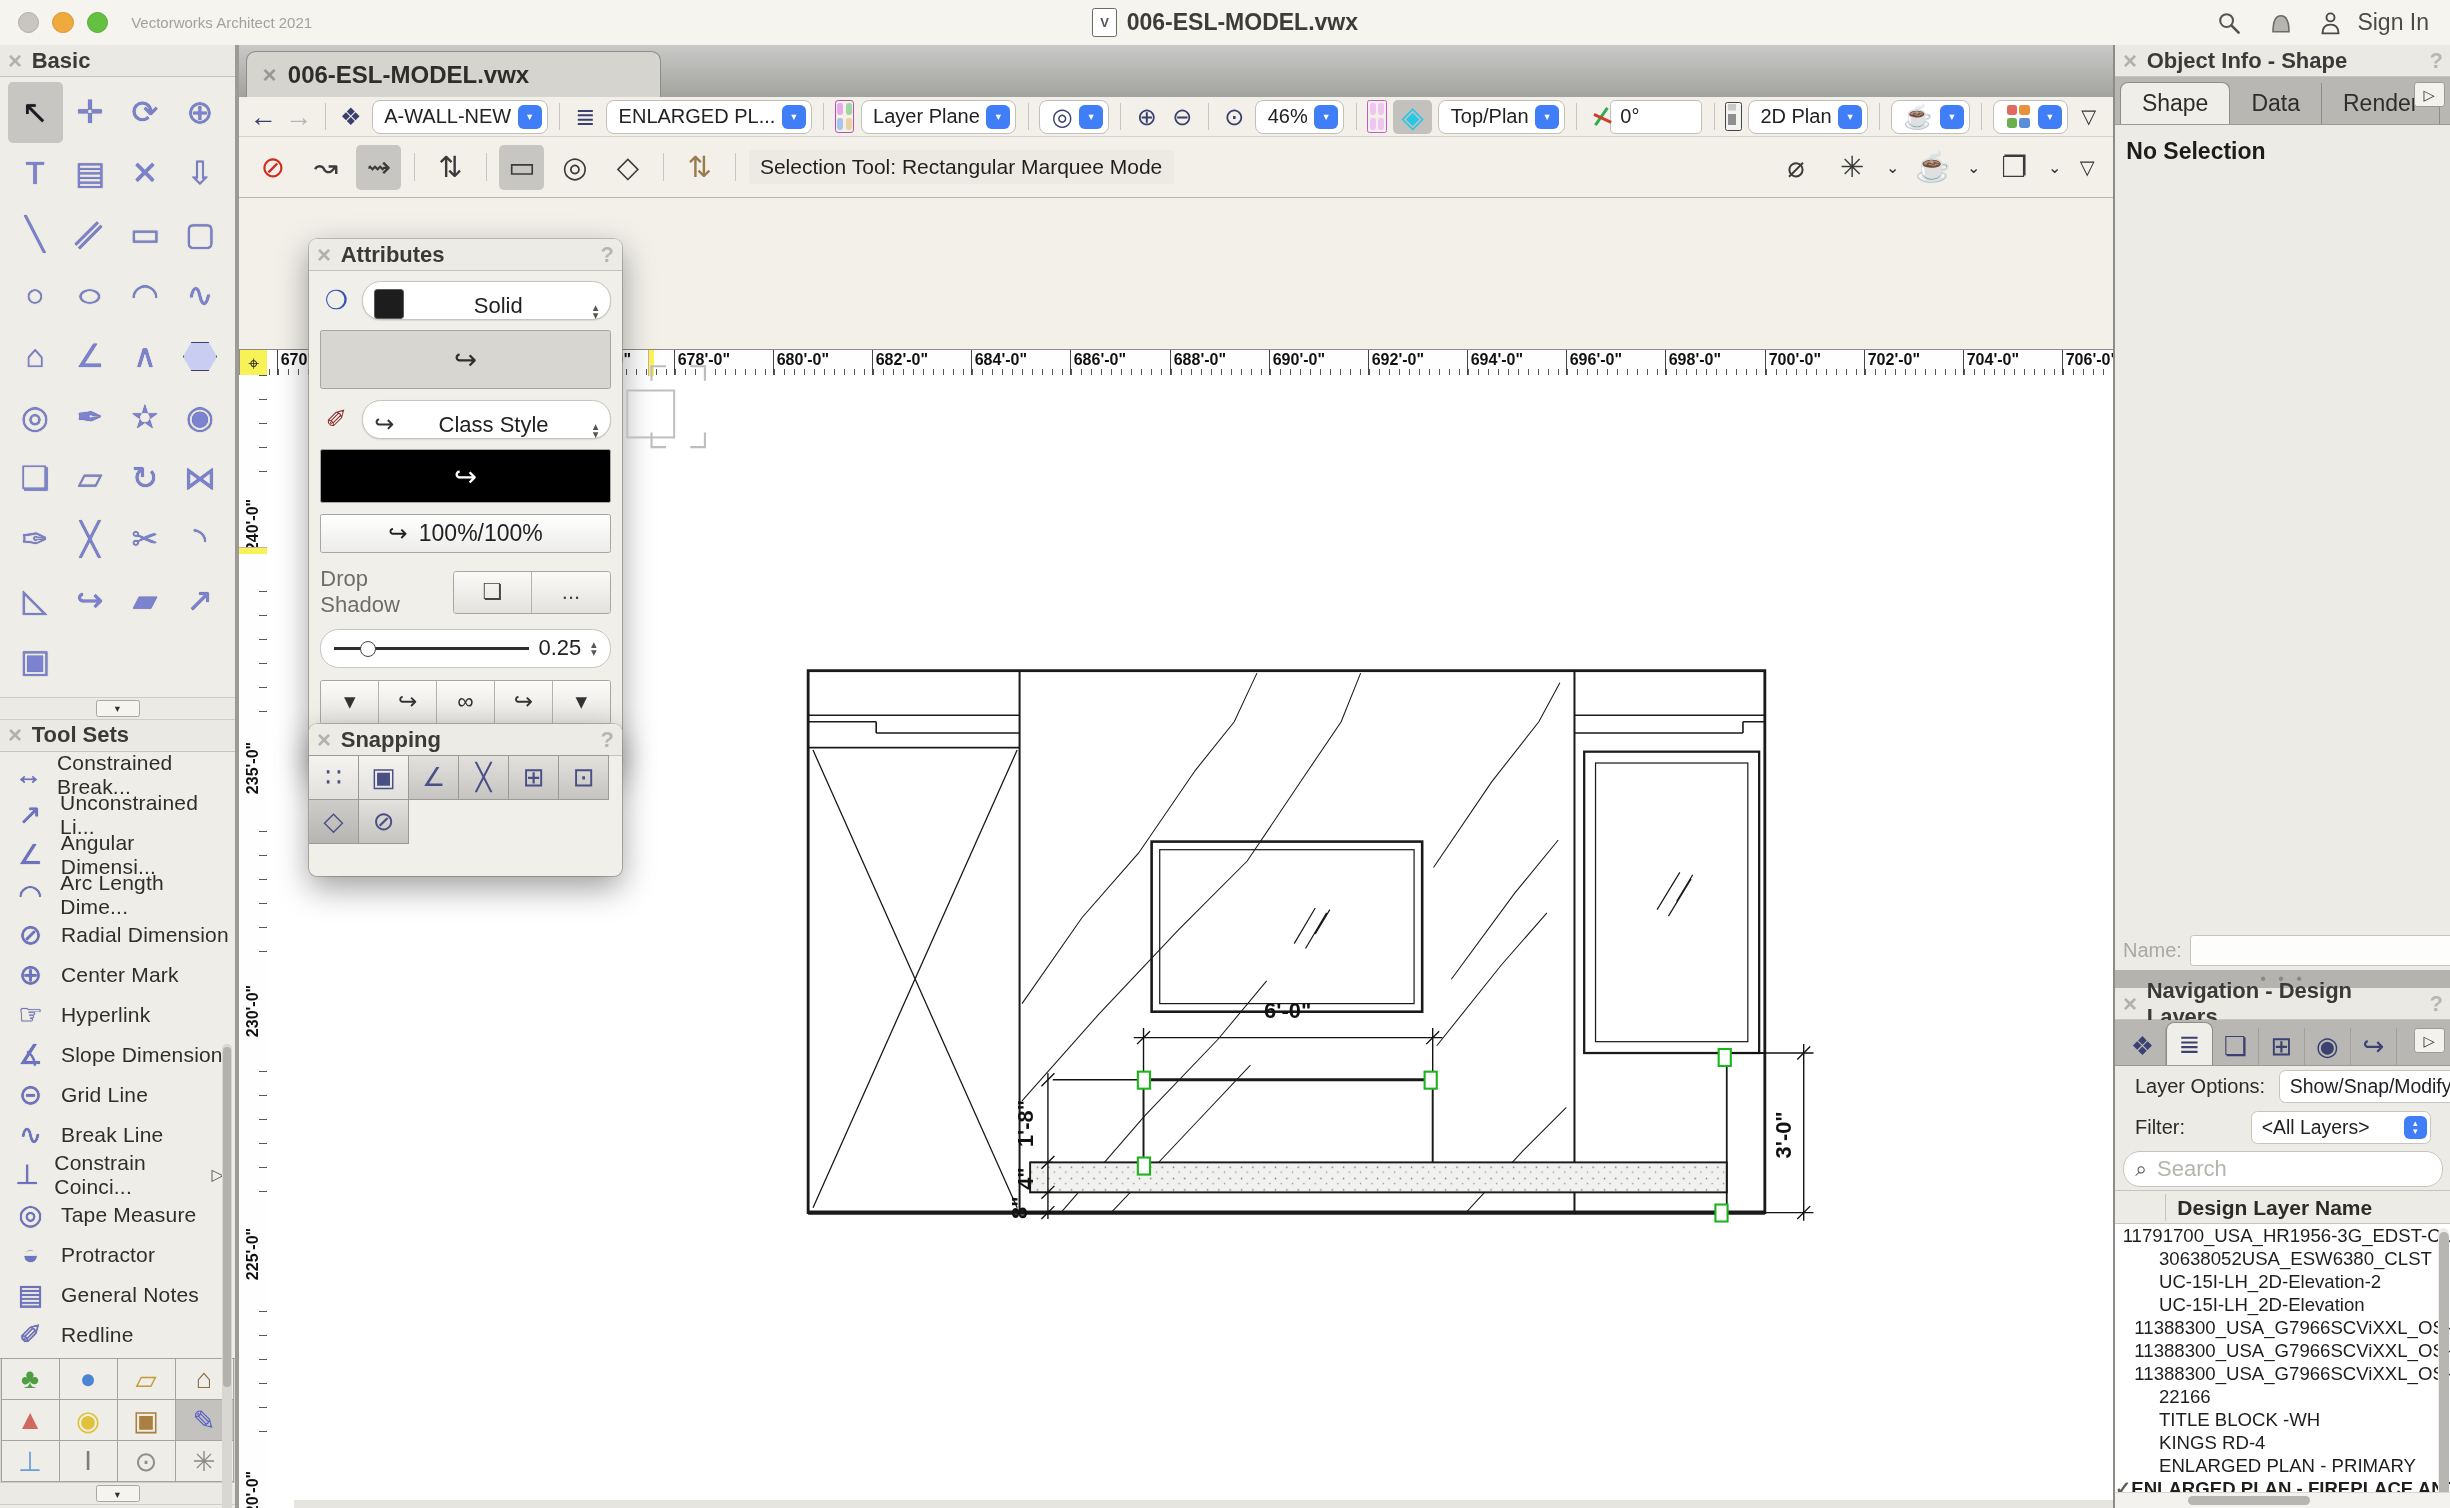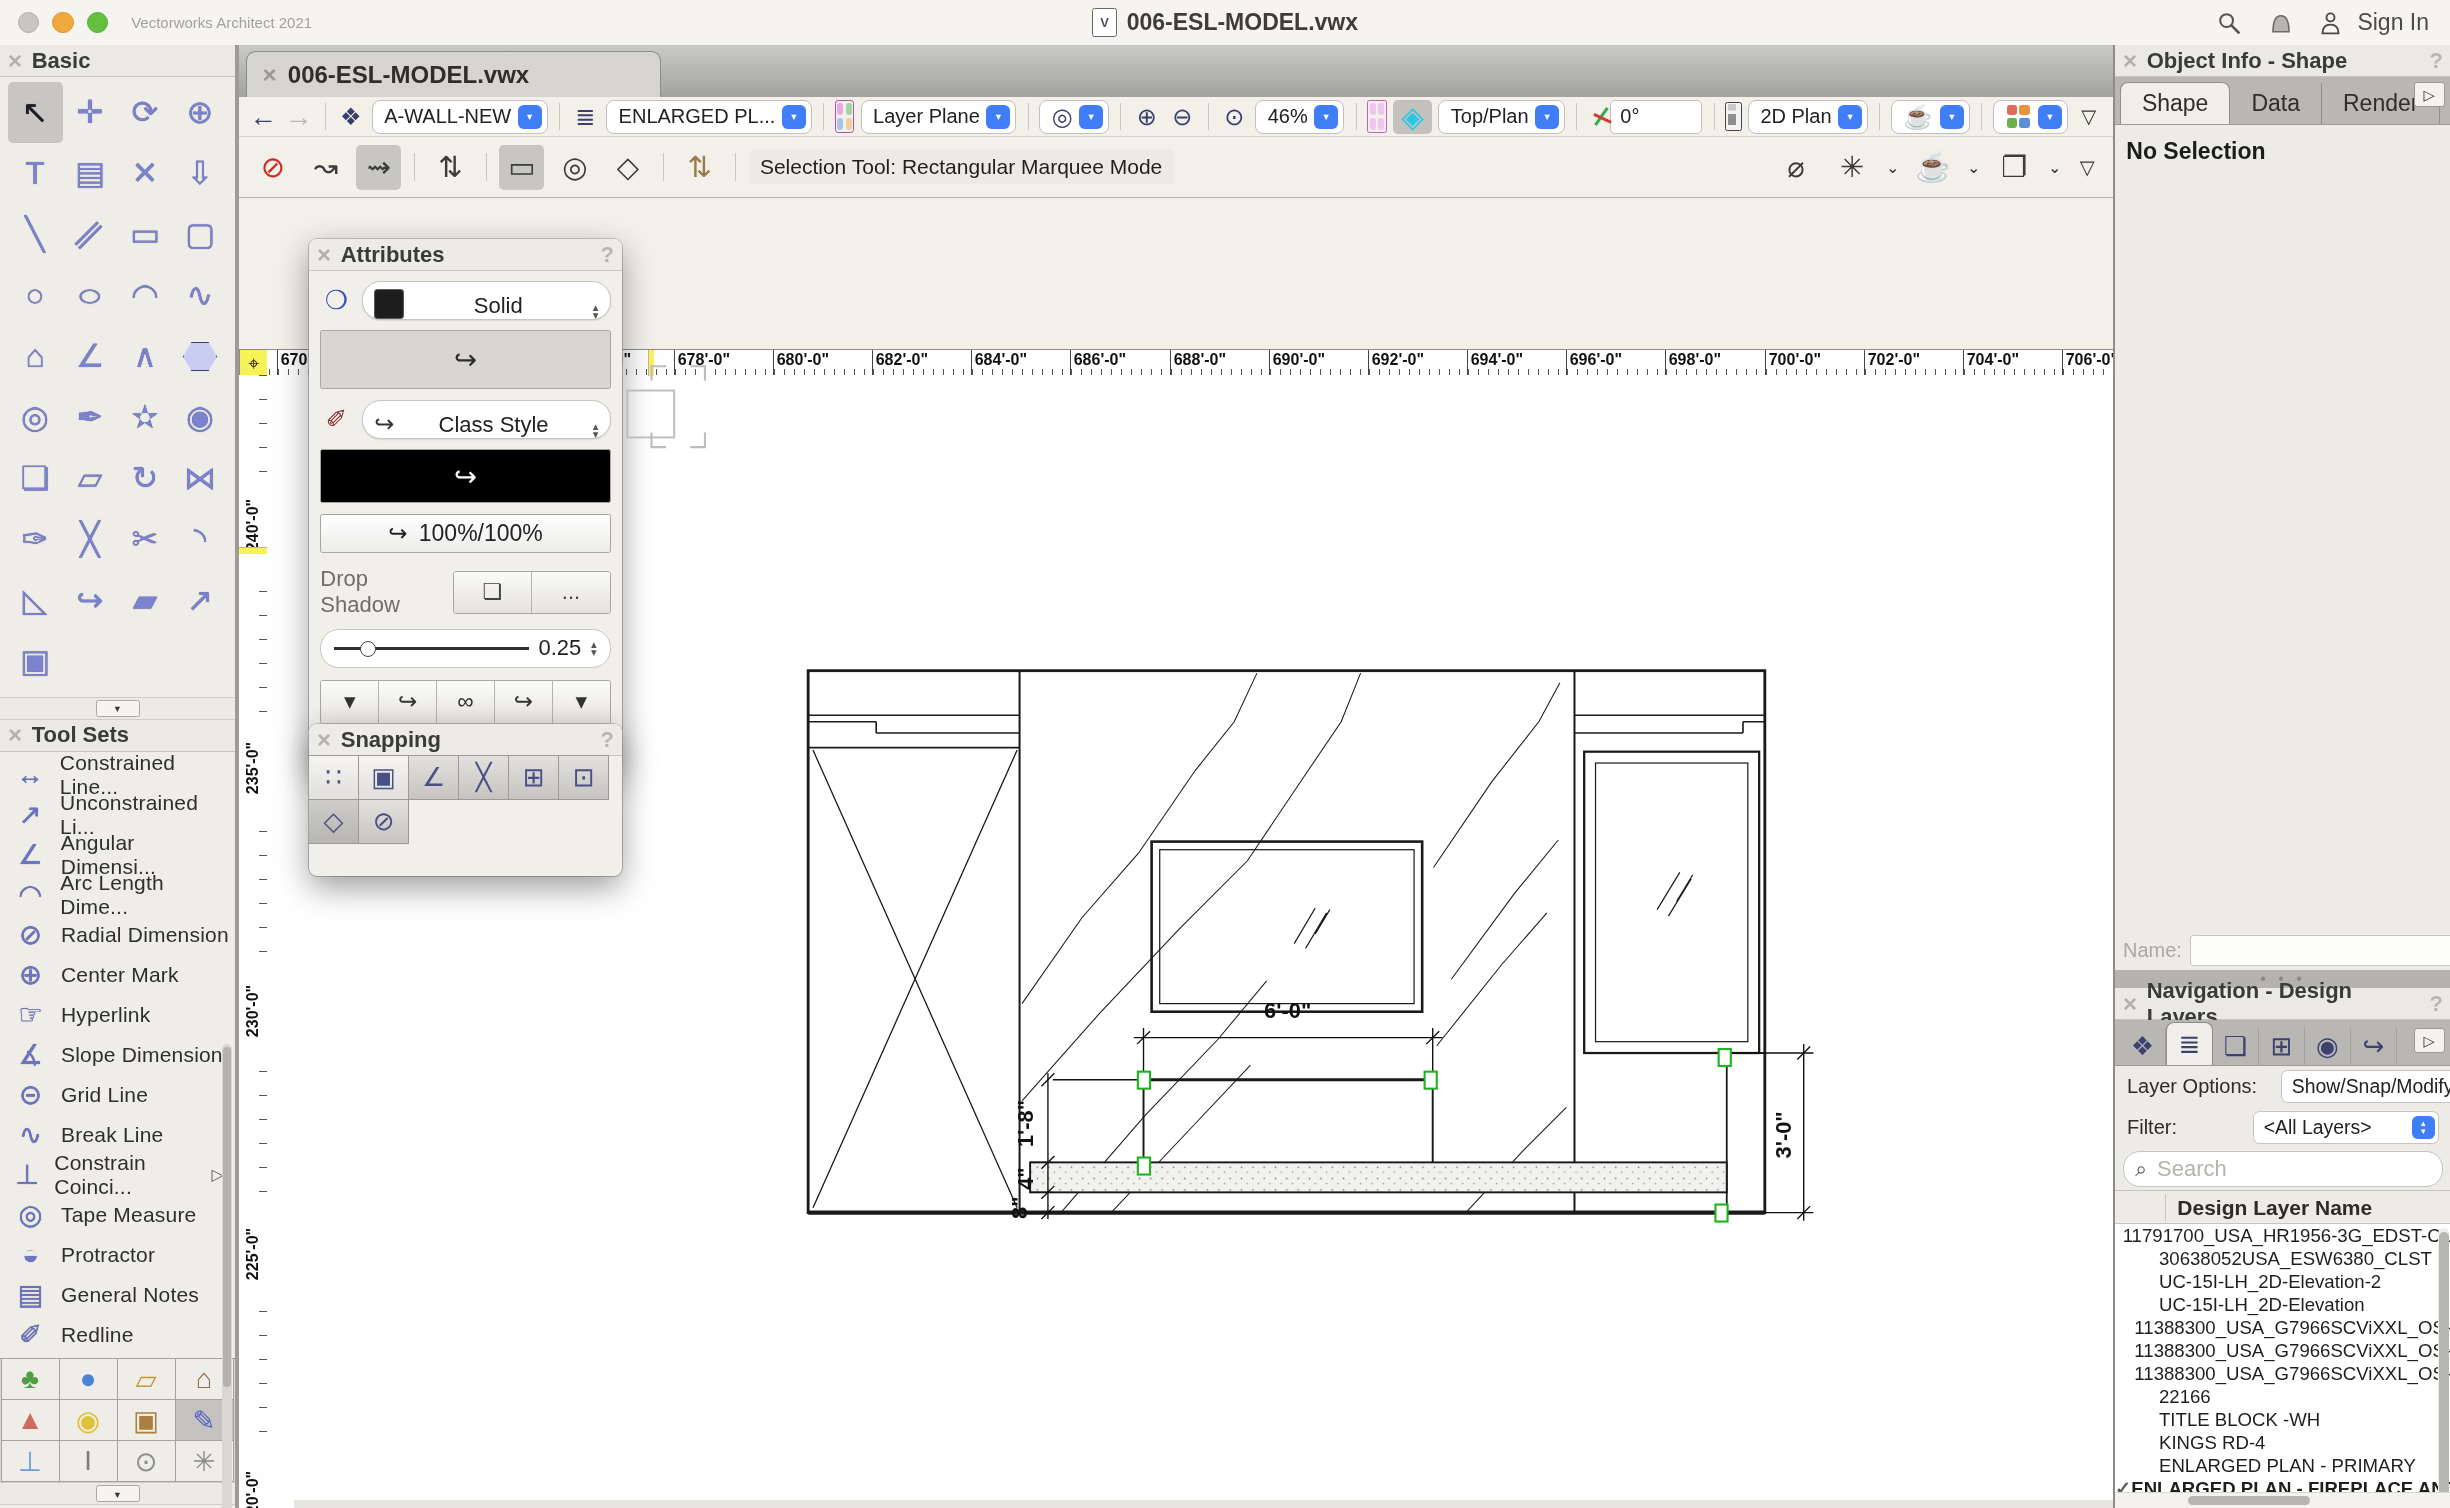--- a/index.html
+++ b/index.html
@@ -129,21 +129,21 @@
   .oi-arrow{position:absolute;right:6.5px;top:4.9px;width:29px;height:23px;background:#f4f2ec;border:0.8px solid #9c9a96;border-radius:3.2px;display:flex;align-items:center;justify-content:center;font-size:14.6px;color:#333}
   .oi-body{padding:13px 11.3px;font-size:23px;font-weight:bold;color:#1c1c1a}
   .name-row{position:absolute;left:0;top:890px;width:100%;display:flex;align-items:center;gap:8px;padding:0 8px;box-sizing:border-box}
   .name-row .nl{font-size:20px;color:#aaa8a2}
   .name-row input{flex:1;height:29px;border:0.8px solid #c6c4be;background:#fdfdfb;border-radius:3.2px;font-size:19.4px;padding:0 6.5px}
   .rc-divider{position:absolute;left:0;top:925px;width:100%;height:18px;background:#b5b3af;display:flex;align-items:center;justify-content:center;color:#8a8884;font-size:16px;letter-spacing:4px}
   .nav-pal{position:absolute;left:0;top:943px;width:100%;bottom:0;background:#edebe5;display:flex;flex-direction:column}
   .nav-tabs{height:45px;background:#b9b7b3;display:flex;align-items:flex-end;padding-left:4.9px;position:relative;border-bottom:0.8px solid #9c9a96}
   .nav-tab{width:45px;height:37px;display:flex;align-items:center;justify-content:center;font-size:26px;color:#3b4170;border-right:0.8px solid #a39f9b}
   .nav-tab.active{background:#f0eee8;border:0.8px solid #8f8d89;border-bottom:none;border-radius:8px 8px 0 0;height:42px}
-  .nav-row{display:flex;align-items:center;padding:4px 12px;gap:24px}
+  .nav-row{display:flex;align-items:center;padding:4px 20px;gap:14px}
   .nav-row .nlab{font-size:20px;color:#2c2b29;white-space:nowrap}
   .nav-dd{flex:1;height:31px;background:#fff;border:0.8px solid #c6c4be;border-radius:6.5px;display:flex;align-items:center;padding:0 3.2px 0 9.7px;font-size:19.4px;gap:4.9px}
   .nav-dd .val{flex:1;white-space:nowrap;overflow:hidden}
   .nav-dd .bluestep{width:23px;height:23px}
   .searchbox{margin:3.2px 8px;height:34px;background:#fff;border:0.8px solid #c6c4be;border-radius:17px;display:flex;align-items:center;padding:0 11.3px;gap:8px}
   .searchbox .mag{font-size:21px;color:#555}
   .searchbox input{border:none;outline:none;flex:1;font-size:22px;color:#333;background:transparent}
   .searchbox input::placeholder{color:#b5b3ad}
   .lcol-hdr{height:32px;display:flex;align-items:center;border-top:0.8px solid #c6c4be;border-bottom:0.8px solid #c6c4be}
   .lcol-hdr span{font-size:21px;font-weight:700;color:#2c2b29;margin-left:50px;border-left:0.8px solid #c6c4be;padding-left:11.3px;line-height:27.5px}
@@ -318,21 +318,21 @@
       </div>
   </div>
   <div style="position:relative">
     <div class="pal-hdr">
       <span class="x">×</span>
       <span>Tool Sets</span>
     </div>
     <div class="ts-list" id="tsList">
         <div class="ts-item">
           <span class="tsi">↔</span>
-          <span class="tsl">Constrained Line...</span>
+          <span class="tsl">Constrained Break...</span>
         </div>
         <div class="ts-item">
           <span class="tsi">↗</span>
           <span class="tsl">Unconstrained Li...</span>
         </div>
         <div class="ts-item">
           <span class="tsi">∠</span>
           <span class="tsl">Angular Dimensi...</span>
         </div>
         <div class="ts-item">

